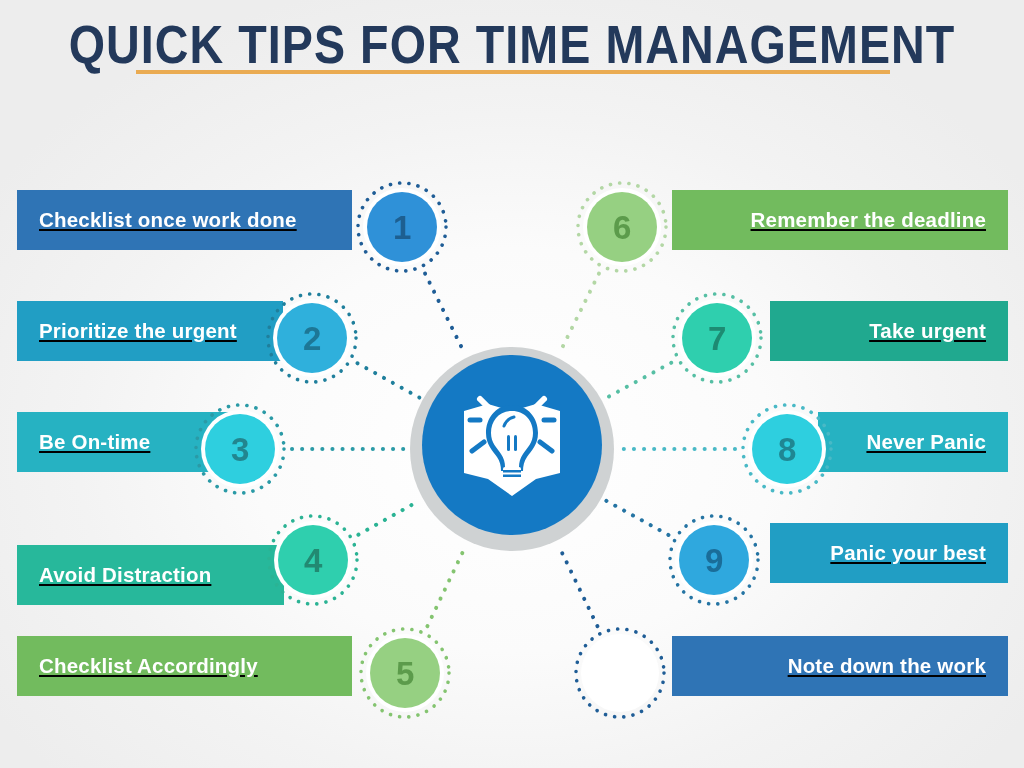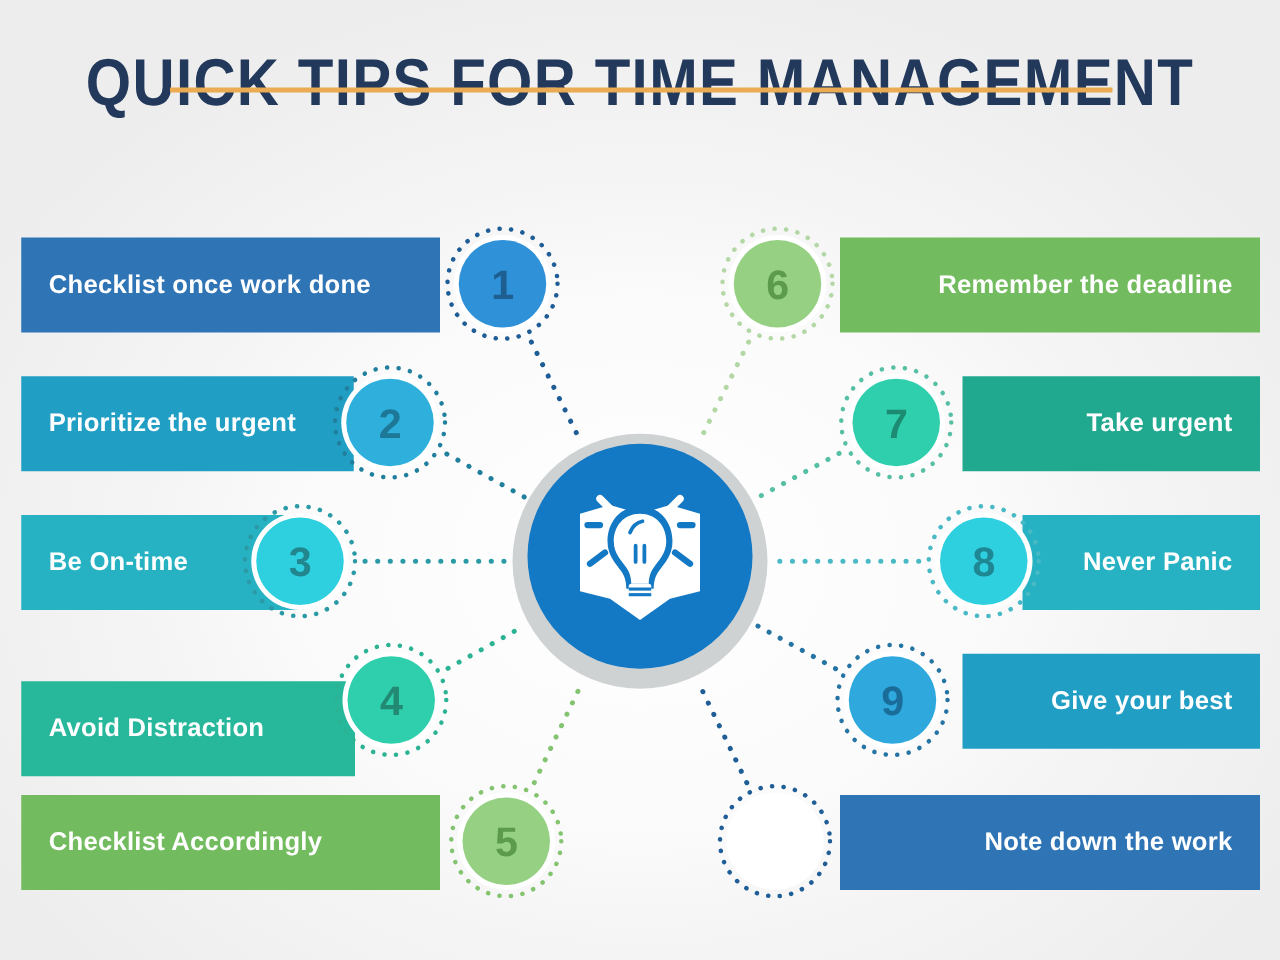--- a/index.html
+++ b/index.html
@@ -20,21 +20,21 @@
     height: 768px;
     background:
       radial-gradient(ellipse 620px 480px at 512px 450px, #ffffff 0%, #fbfbfb 42%, #f3f3f3 70%, #ededed 100%);
     overflow: hidden;
   }
 
   
   #title-block {
     position: absolute;
     left: 0;
-    top: 38px;
+    top: 16px;
     width: 1024px;
     text-align: center;
   }
   #page-title {
     font-family: "Liberation Sans Narrow", "Liberation Sans", sans-serif;
     font-weight: bold;
     font-size: 53px;
     letter-spacing: 1.2px;
     color: #23395b;
     line-height: 58px;
@@ -47,24 +47,25 @@
     left: 136px;
     top: 70px;
     width: 754px;
     height: 4px;
     background: #eaab52;
   }
 
   
   .bar {
     position: absolute;
-    height: 76px;
+    height: 60px;
     display: flex;
     align-items: center;
     box-sizing: border-box;
+    text-decoration: underline;
   }
   .bar.left  { justify-content: flex-start; }
   .bar.right { justify-content: flex-end; }
   .bar-label {
     color: #ffffff;
     font-size: 20.5px;
     font-weight: bold;
     letter-spacing: 0.2px;
     white-space: nowrap;
   }
@@ -261,21 +262,21 @@
       <div class="node" style="left: 787px; top: 449px;">
         <svg class="ring" viewBox="0 0 96 96">
           <circle cx="48" cy="48" r="44" fill="none" stroke="#49b9c6" stroke-width="3.6" stroke-linecap="round" stroke-dasharray="0.1 9.2"></circle>
         </svg>
         <div class="halo"></div>
         <div class="disc" style="background: rgb(46, 207, 223);">
           <span class="num" style="color: rgb(31, 135, 147);">8</span>
         </div>
       </div>
       <div class="bar right" style="left: 770px; top: 523px; width: 238px; background: rgb(33, 158, 196);">
-        <span class="bar-label">Give your best</span>
+        <span class="bar-label">Panic your best</span>
       </div>
       <div class="node" style="left: 714px; top: 560px;">
         <svg class="ring" viewBox="0 0 96 96">
           <circle cx="48" cy="48" r="44" fill="none" stroke="#2574a3" stroke-width="3.6" stroke-linecap="round" stroke-dasharray="0.1 9.2"></circle>
         </svg>
         <div class="halo"></div>
         <div class="disc" style="background: rgb(47, 168, 222);">
           <span class="num" style="color: rgb(26, 109, 153);">9</span>
         </div>
       </div>

